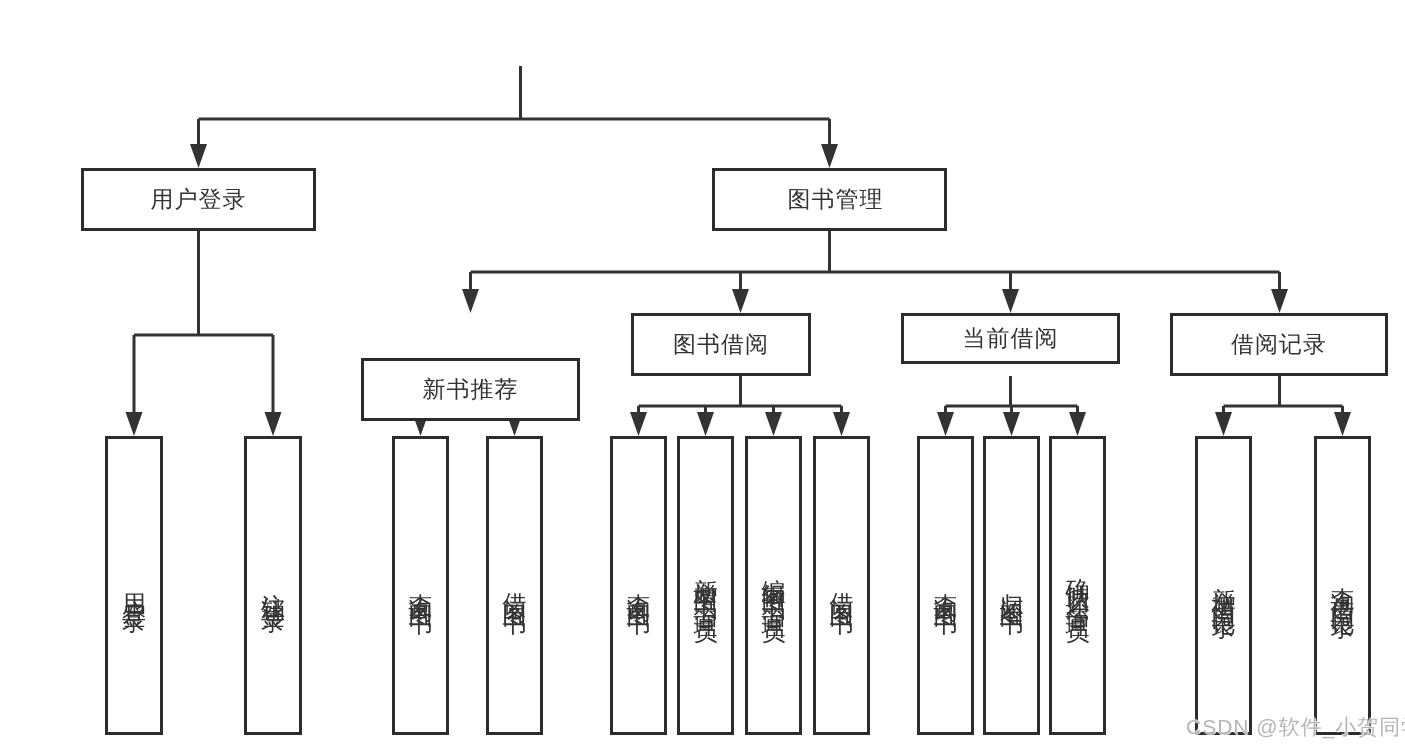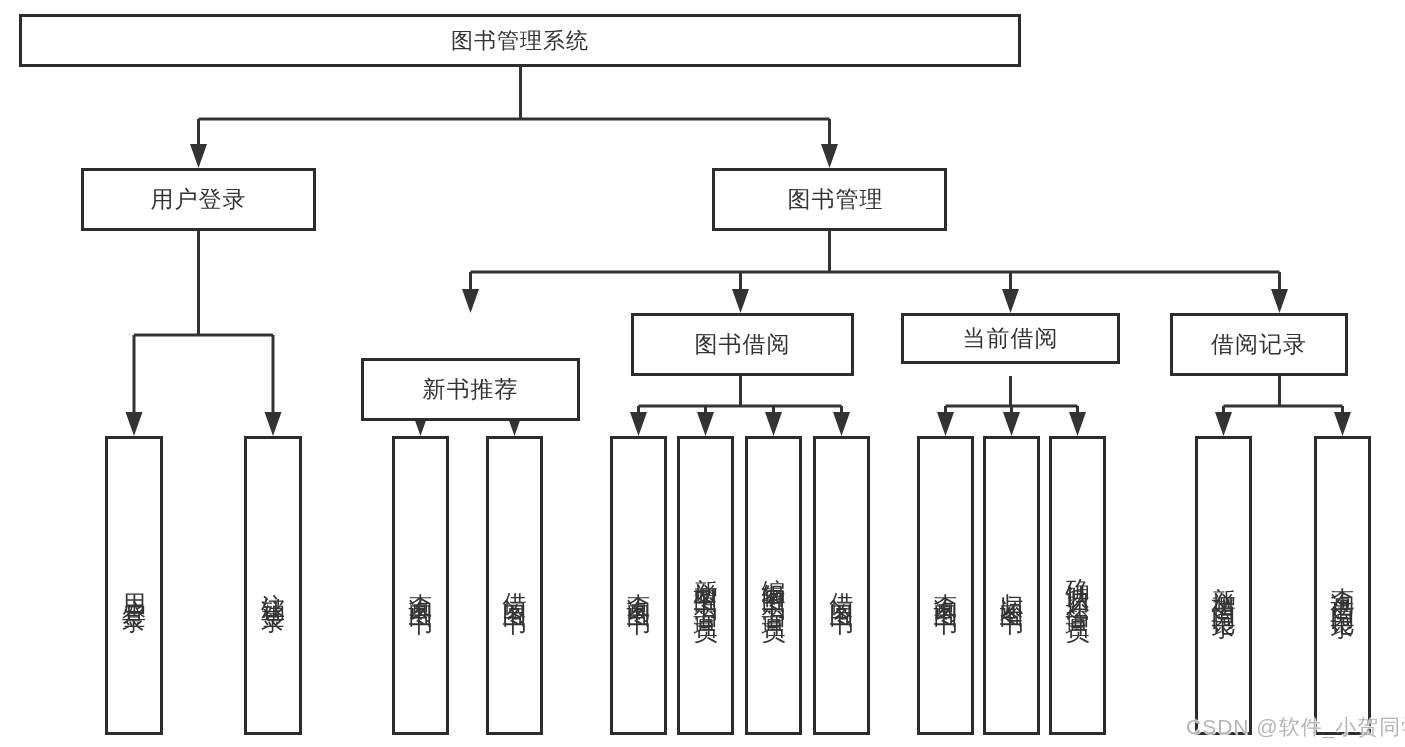--- a/index.html
+++ b/index.html
@@ -45,23 +45,23 @@
     font-size:24px;line-height:1;letter-spacing:6px;
     white-space:nowrap;
   }
   
   .root{left:19px;top:14px;width:1002px;height:53px;}
   
   .b-login{left:81px;top:168px;width:235px;height:63px;}
   .b-mgmt{left:712px;top:168px;width:235px;height:63px;padding-left:12px;}
   
   .g0{left:361px;top:313px;width:219px;height:63px;margin-top:45px;}
-  .g1{left:631px;top:313px;width:223px;height:63px;}
+  .g1{left:631px;top:313px;width:180px;height:63px;}
   .g2{left:901px;top:313px;width:219px;height:51px;}
-  .g3{left:1170px;top:313px;width:178px;height:63px;}
+  .g3{left:1170px;top:313px;width:218px;height:63px;}
   
   .vbox{top:436px;height:299px;width:57px;}
   .u1{left:105px;width:58px;}
   .u2{left:244px;width:58px;}
   .n1{left:392px;}
   .n2{left:486px;}
   .j1{left:610px;}
   .j2{left:677px;}
   .j3{left:745px;}
   .j4{left:813px;}
@@ -134,23 +134,20 @@
       M697 412 L714 412 L705.5 436 Z
       M765 412 L782 412 L773.5 436 Z
       M833 412 L850 412 L841.5 436 Z
       M937 412 L954 412 L945.5 436 Z
       M1003 412 L1020 412 L1011.5 436 Z
       M1069 412 L1086 412 L1077.5 436 Z
       M1215 412 L1232 412 L1223.5 436 Z
       M1334 412 L1351 412 L1342.5 436 Z"></path>
   </svg>
 
-  <div class="hbox root">
-    <span class="hlabel">图书管理系统</span>
-  </div>
 
   <div class="hbox b-login">
     <span class="hlabel">用户登录</span>
   </div>
   <div class="hbox b-mgmt">
     <span class="hlabel">图书管理</span>
   </div>
 
   <div class="hbox g0">
     <span class="hlabel">新书推荐</span>

